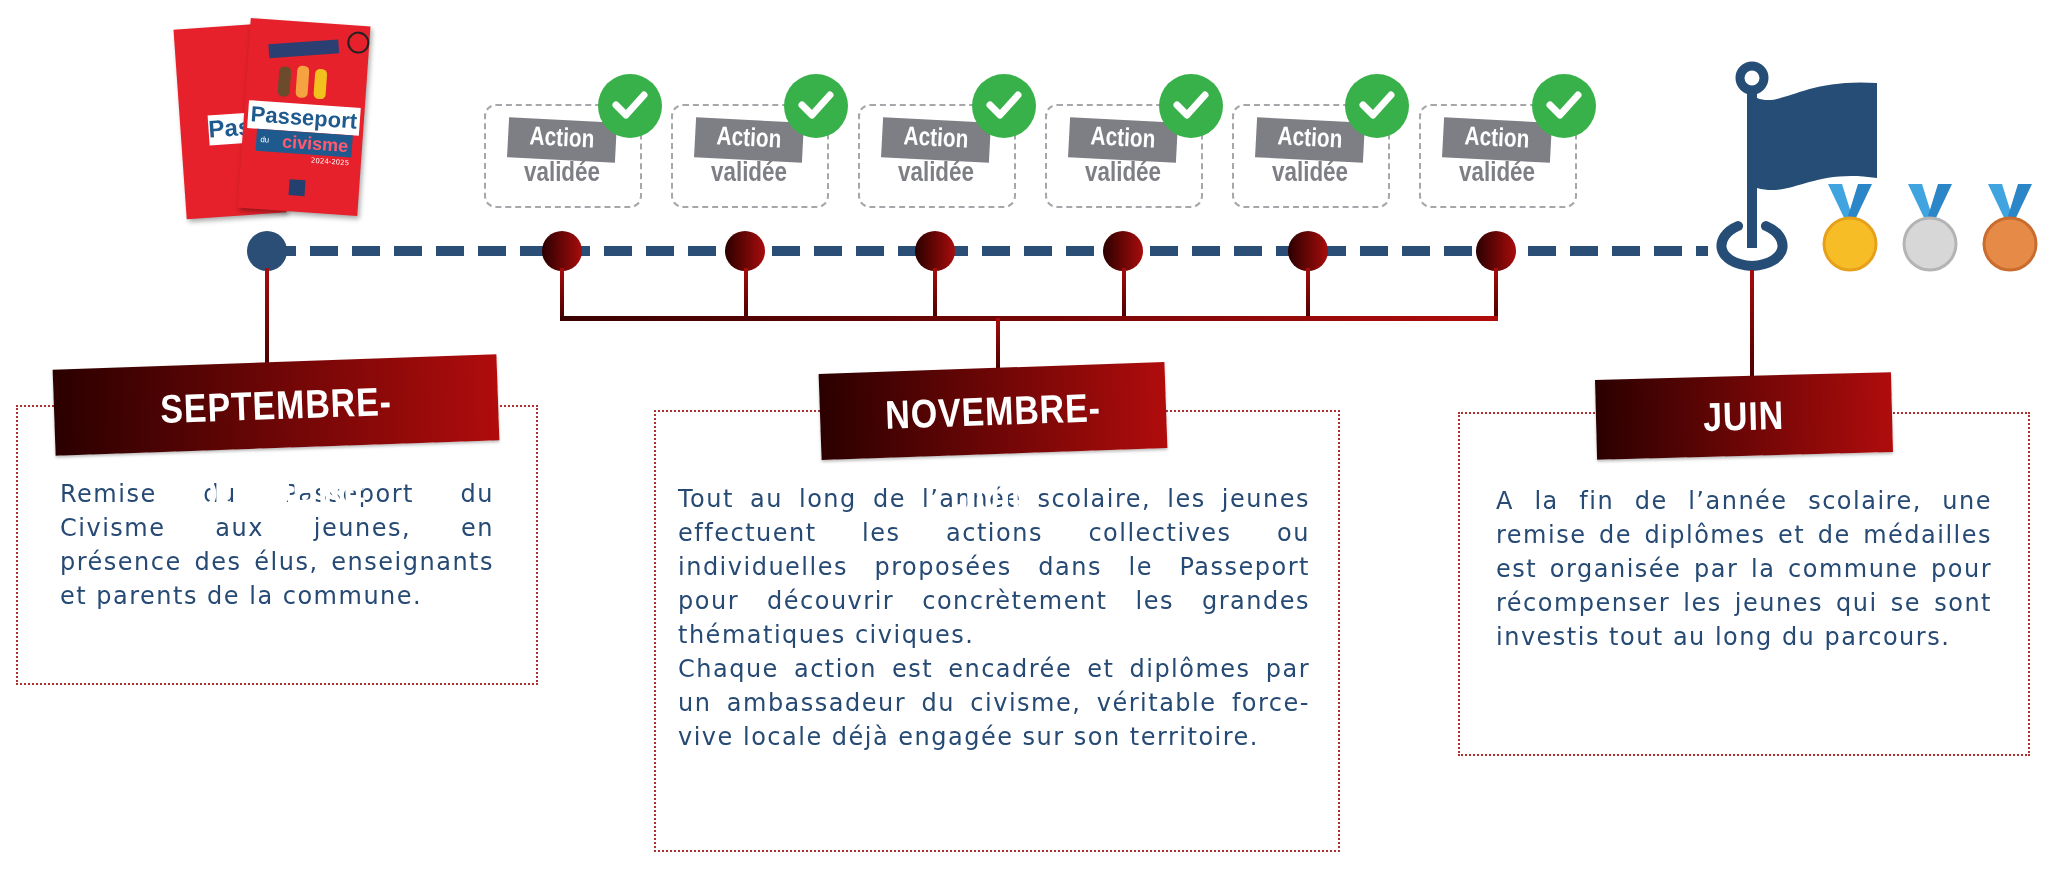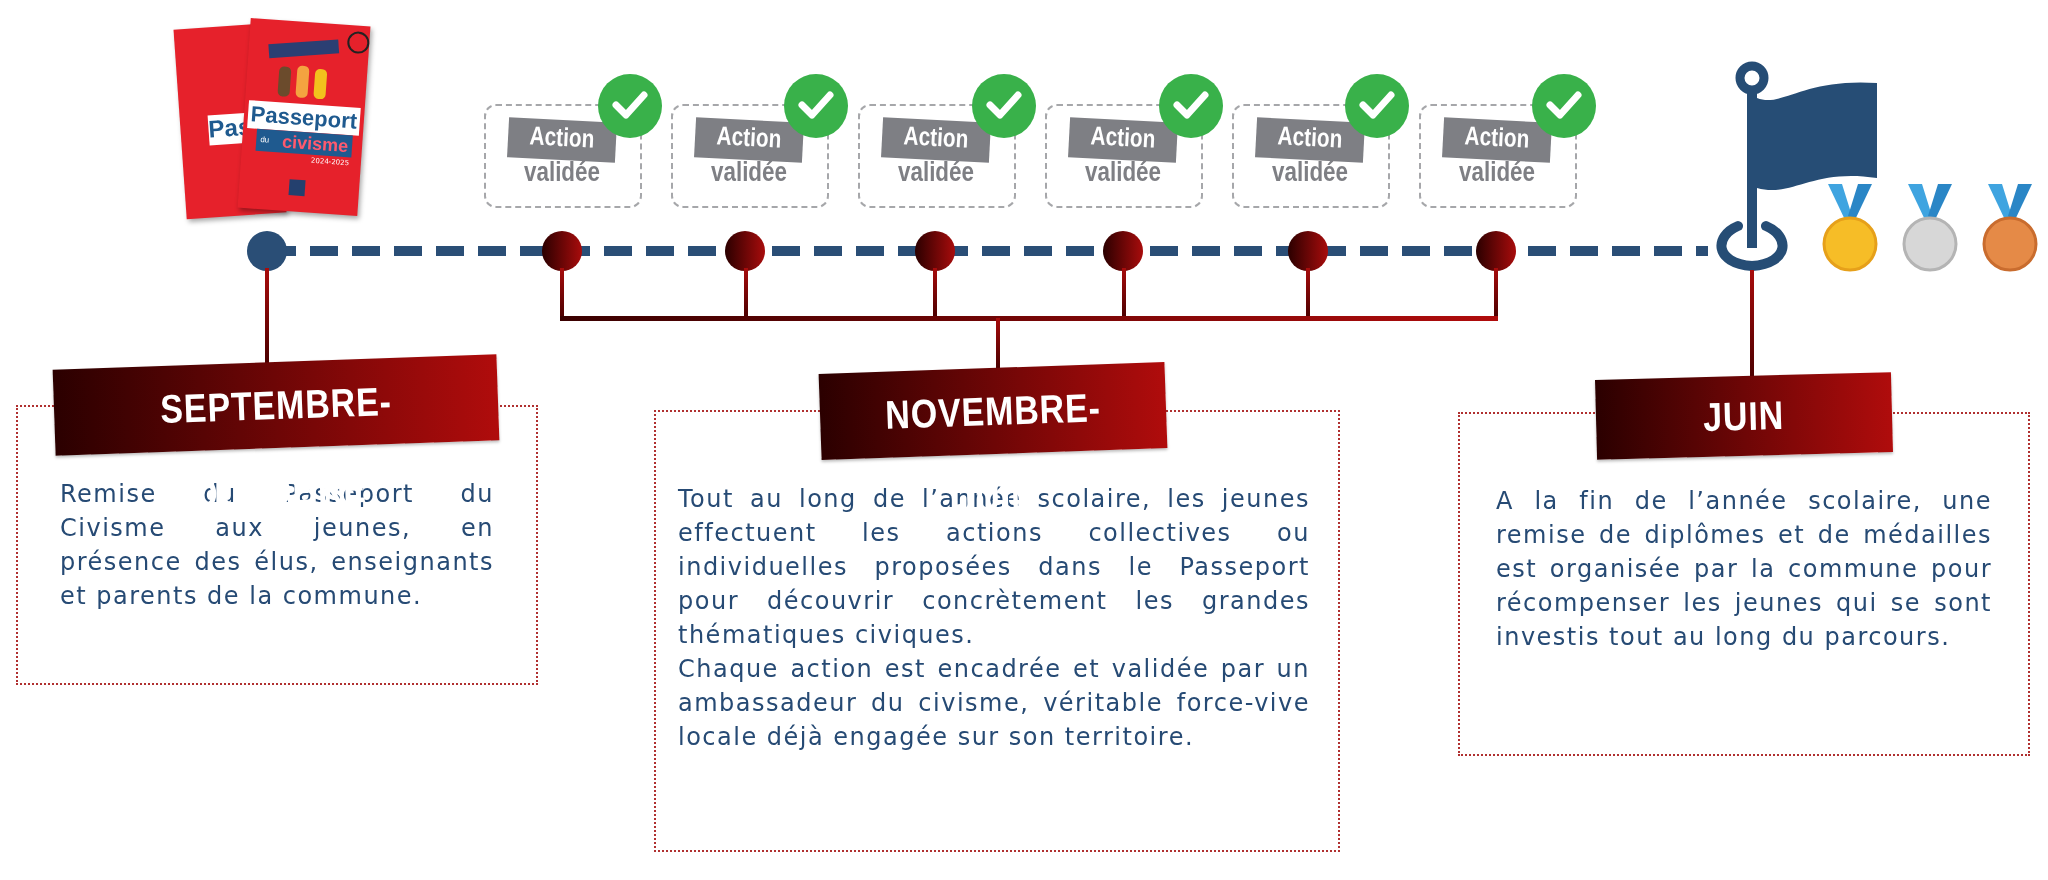--- a/index.html
+++ b/index.html
@@ -193,21 +193,21 @@
 
 <div class="box" style="left:16px;top:405px;width:522px;height:280px;padding:70px 42px 0 42px;">
   <p>Remise du Passeport du Civisme aux jeunes, en présence des élus, enseignants et parents de la commune.</p>
 </div>
 <div class="label" style="left:54px;top:362px;width:444px;height:86px;line-height:86px;font-size:40px;transform:rotate(-2deg);">
   <span>SEPTEMBRE-OCTOBRE</span>
 </div>
 
 <div class="box" style="left:654px;top:410px;width:686px;height:442px;padding:70px 28px 0 22px;">
   <p>Tout au long de l’année scolaire, les jeunes effectuent les actions collectives ou individuelles proposées dans le Passeport pour découvrir concrètement les grandes thématiques civiques.</p>
-  <p>Chaque action est encadrée et validée par un ambassadeur du civisme, véritable force-vive locale déjà engagée sur son territoire.</p>
+  <p>Chaque action est encadrée et diplômes par un ambassadeur du civisme, véritable force-vive locale déjà engagée sur son territoire.</p>
 </div>
 <div class="label" style="left:820px;top:368px;width:346px;height:86px;line-height:86px;font-size:40px;transform:rotate(-2deg);">
   <span>NOVEMBRE-JUIN</span>
 </div>
 
 <div class="box" style="left:1458px;top:412px;width:572px;height:344px;padding:70px 36px 0 36px;">
   <p>A la fin de l’année scolaire, une remise de diplômes et de médailles est organisée par la commune pour récompenser les jeunes qui se sont investis tout au long du parcours.</p>
 </div>
 <div class="label" style="left:1596px;top:376px;width:296px;height:80px;line-height:80px;font-size:40px;transform:rotate(-1.5deg);">
   <span>JUIN</span>

